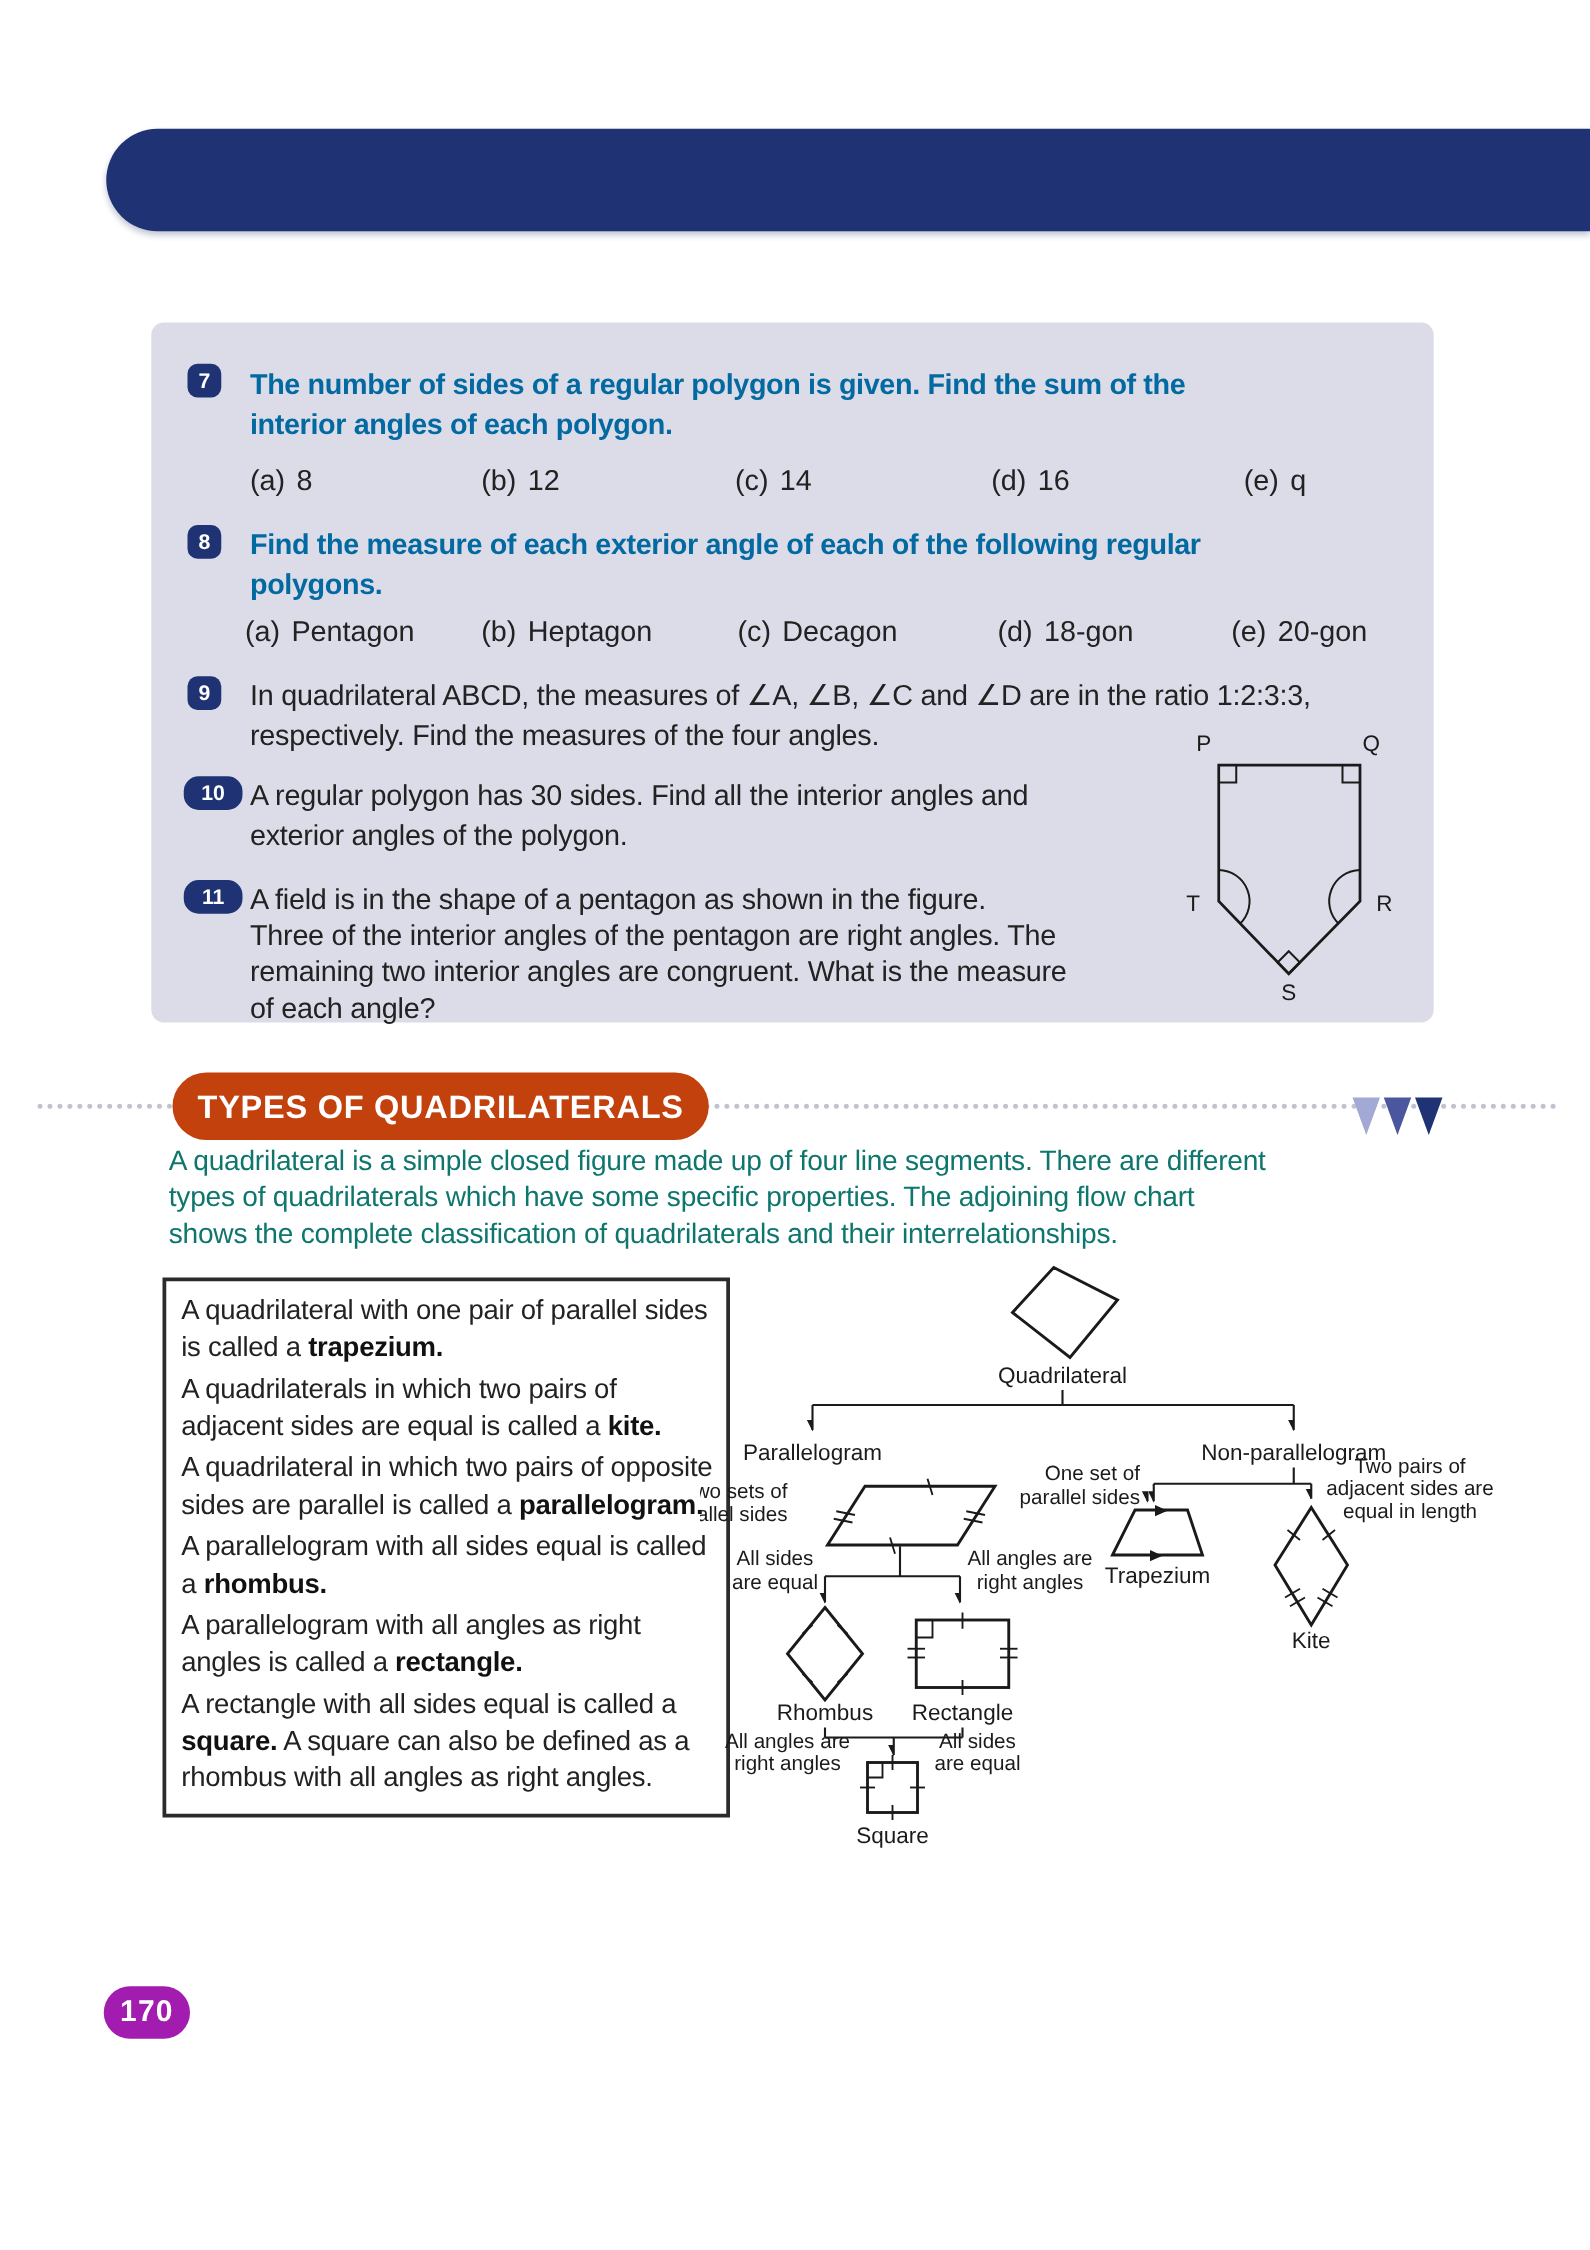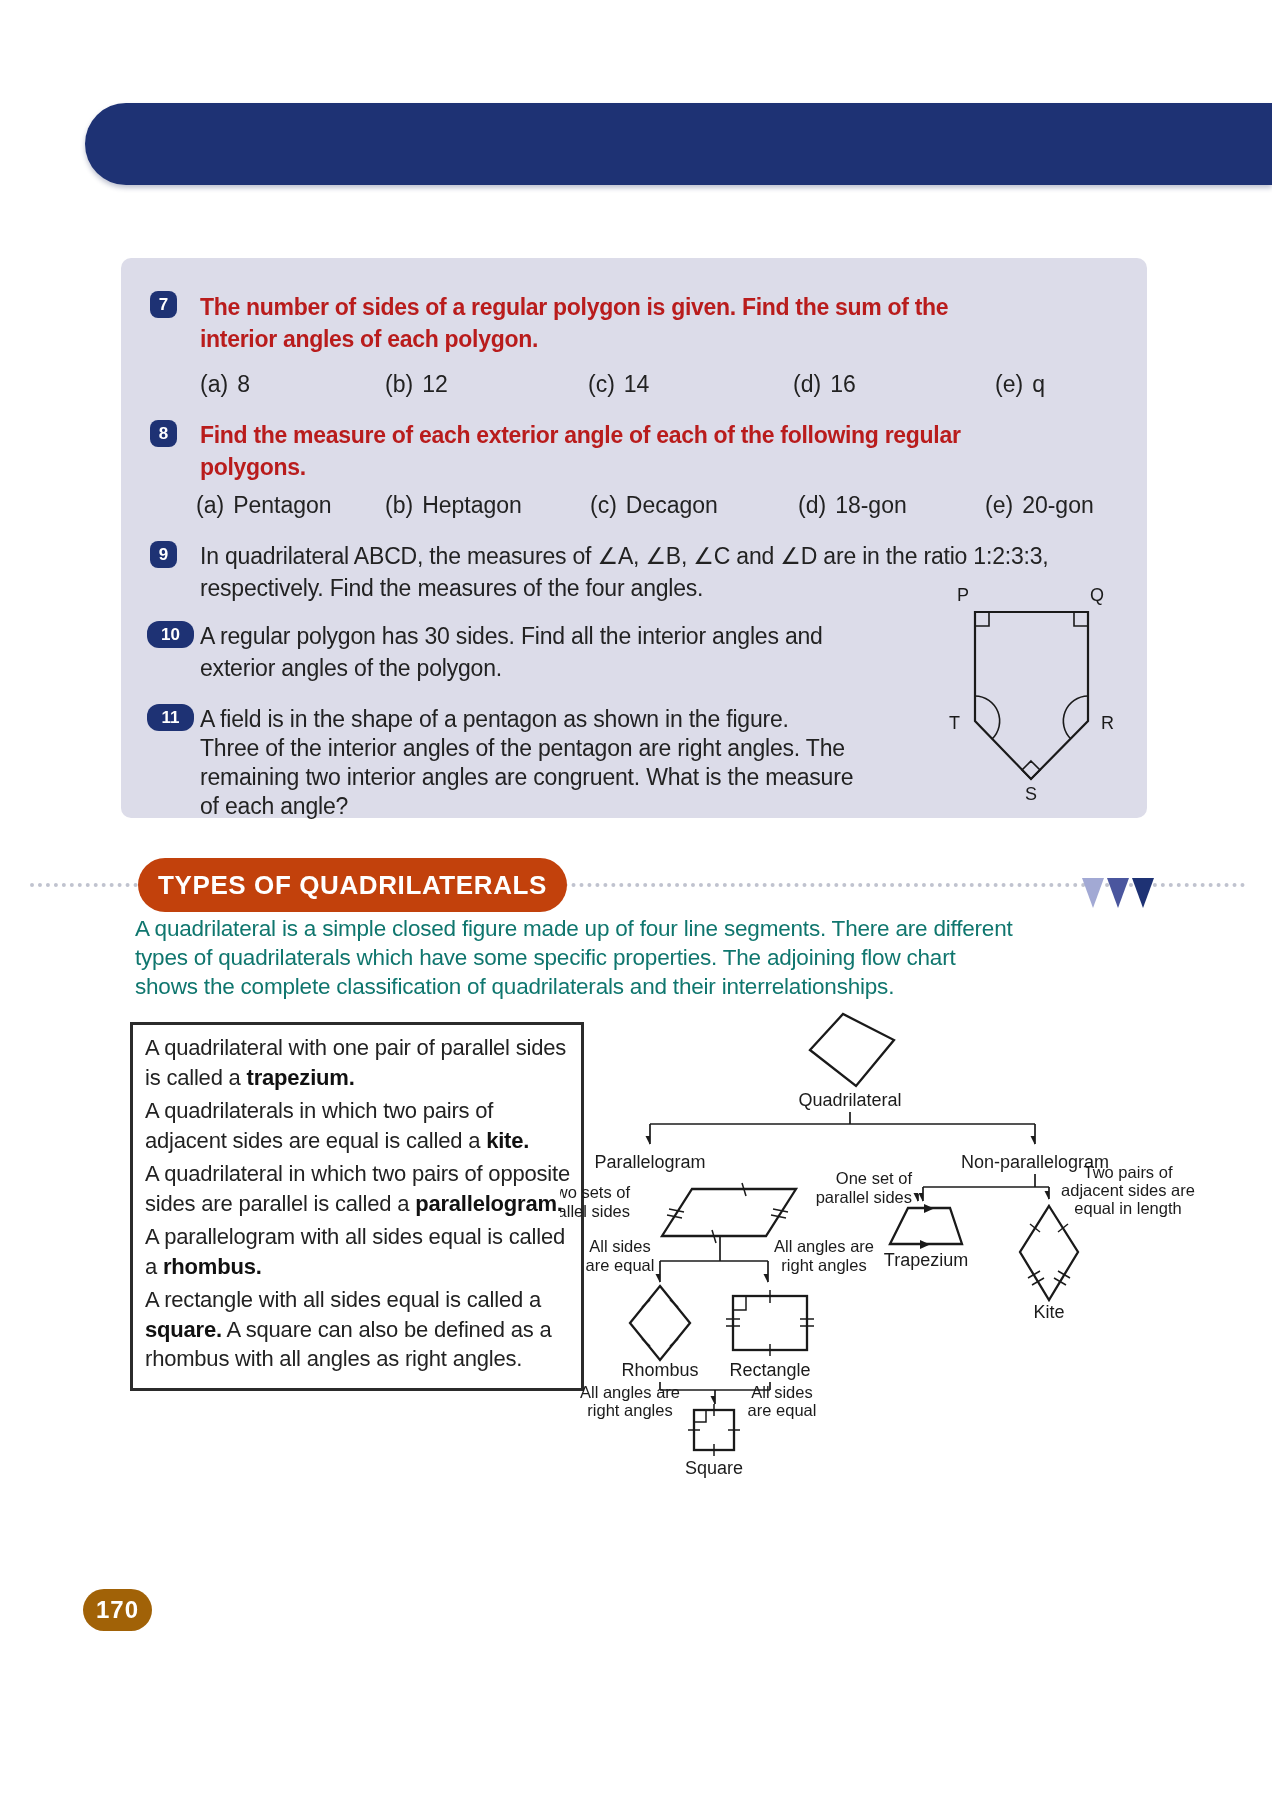--- a/index.html
+++ b/index.html
@@ -7,35 +7,35 @@
         font-family:"Liberation Sans", sans-serif;color:#1d1d1d;}
   .abs{position:absolute;}
   .topbar{left:85px;top:103px;width:1187px;height:82px;background:#1e3274;
           border-radius:44px 0 0 44px;box-shadow:0 3px 5px rgba(30,40,90,.28);}
   .qpanel{left:121px;top:258px;width:1026px;height:560px;background:#dcdce9;border-radius:10px;}
   .qbadge{position:absolute;background:#1e3274;color:#fff;font-weight:bold;font-size:17px;
           display:flex;align-items:center;justify-content:center;border-radius:8px;
           width:27px;height:27px;}
   .qbadge.wide{width:47px;border-radius:12px;}
   .qline{position:absolute;left:79px;font-size:23px;white-space:nowrap;color:#222;letter-spacing:-0.2px;}
-  .qline.bold{font-weight:bold;color:#b91c1c;letter-spacing:-0.3px;}
+  .qline.bold{font-weight:bold;color:#0369a1;letter-spacing:-0.3px;}
   .opt{position:absolute;font-size:23px;white-space:nowrap;color:#222;}
   .opt .lab{margin-right:9px;}
   .pill{left:138px;top:858px;width:429px;height:54px;background:#c2410c;border-radius:28px;
         color:#fff;font-weight:bold;font-size:26px;display:flex;align-items:center;
         justify-content:center;letter-spacing:0.6px;z-index:3;}
   .dotline{left:30px;top:883px;width:1216px;height:0;border-top:4px dotted #c0c3cf;z-index:1;}
   .tri{position:absolute;top:878px;width:0;height:0;z-index:2;
        border-left:11px solid transparent;border-right:11px solid transparent;}
   .intro-line{position:absolute;left:135px;font-size:22.5px;color:#0f766e;white-space:nowrap;letter-spacing:-0.2px;}
   .defbox{left:130px;top:1022px;width:430px;border:3px solid #2b2b2b;background:#fff;
           padding:8px 6px 10px 12px;font-size:22px;line-height:29.5px;color:#222;letter-spacing:-0.2px;}
   .defbox p{margin:0 0 4px 0;}
   .defbox b{color:#111;}
-  .pagebadge{left:83px;top:1589px;width:69px;height:42px;background:#a16207;border-radius:21px;
+  .pagebadge{left:83px;top:1589px;width:69px;height:42px;background:#a21caf;border-radius:21px;
              color:#fff;font-weight:bold;font-size:24px;display:flex;align-items:center;
              justify-content:center;letter-spacing:1px;}
   svg text{font-family:"Liberation Sans", sans-serif;fill:#1b1b1b;}
   .nodelab{font-size:18px;}
   .caplab{font-size:16.5px;}
   .figlab{font-size:18px;}
 </style>
 </head>
 <body>
 
@@ -124,20 +124,21 @@
 
   <div class="intro-line" style="top:916px;">A quadrilateral is a simple closed figure made up of four line segments. There are different</div>
   <div class="intro-line" style="top:945px;">types of quadrilaterals which have some specific properties. The adjoining flow chart</div>
   <div class="intro-line" style="top:974px;">shows the complete classification of quadrilaterals and their interrelationships.</div>
 
   <div class="abs defbox">
     <p><span>A quadrilateral with one pair of parallel sides is called a </span><b>trapezium.</b></p>
     <p><span>A quadrilaterals in which two pairs of adjacent sides are equal is called a </span><b>kite.</b></p>
     <p><span>A quadrilateral in which two pairs of opposite sides are parallel is called a </span><b>parallelogram.</b></p>
     <p><span>A parallelogram with all sides equal is called a </span><b>rhombus.</b></p>
+    <p><span>A parallelogram with all angles as right angles is called a </span><b>rectangle.</b></p>
     <p><span>A rectangle with all sides equal is called a </span><b>square.</b><span> A square can also be defined as a rhombus with all angles as right angles.</span></p>
   </div>
 
   <svg class="abs" style="left:560px;top:1000px;" width="712" height="500" viewBox="560 1000 712 500">
     <defs>
       <marker id="arw" markerWidth="10" markerHeight="10" refX="8" refY="0" orient="auto" markerUnits="userSpaceOnUse">
         <path d="M0,-4.5 L9,0 L0,4.5 z" fill="#1b1b1b"></path>
       </marker>
     </defs>
 

